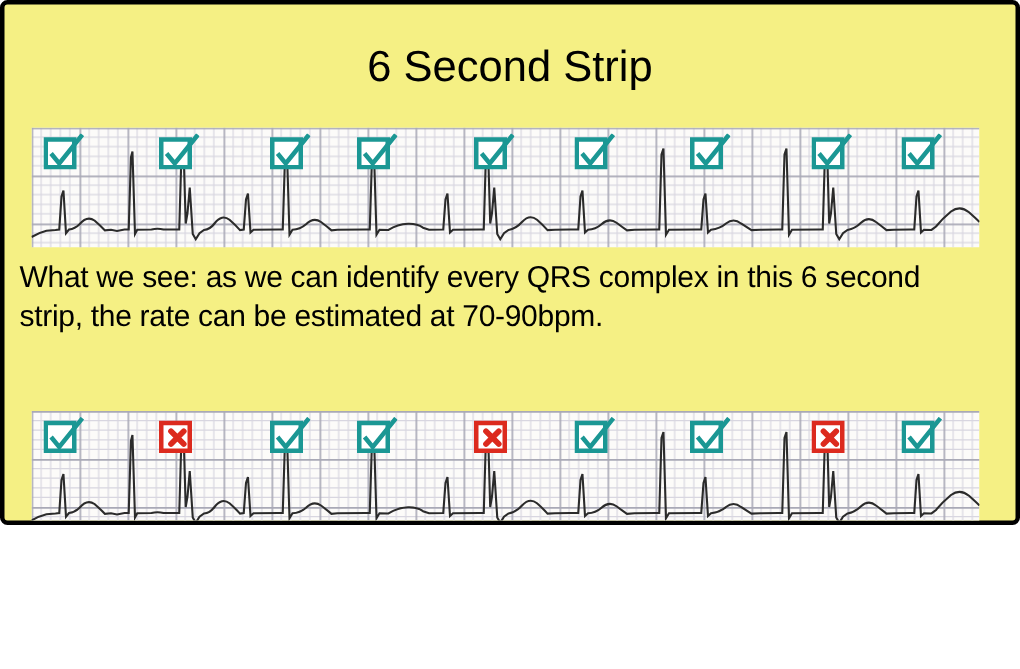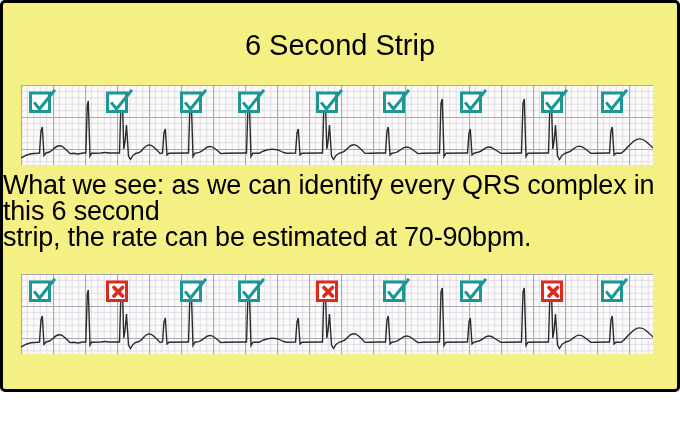--- a/index.html
+++ b/index.html
@@ -2,38 +2,38 @@
 <html style="--bg: #F5F084; --border: #000000; --check: #1B9794; --cross: #DC2A1E; --grid-minor: #D8D6E0; --grid-major: #A9A9B6; --trace: #2B2B2B; --strip-bg: #FCFBF9; --text: #000000;"><head>
 <meta charset="utf-8">
 <style>
   :root{
     --bg:#F5F084; --border:#000000; --check:#1B9794; --cross:#DC2A1E;
     --grid-minor:#D8D6E0; --grid-major:#A9A9B6; --trace:#2B2B2B;
     --strip-bg:#FCFBF9; --text:#000000;
   }
   html,body{margin:0;padding:0;background:#fff;}
   .page{
-    position:relative; width:680px; height:392px; box-sizing:border-box;
+    position:relative; width:680px; height:350px; box-sizing:border-box;
     background:var(--bg); border:3px solid var(--border); border-radius:5px;
     overflow:hidden; font-family:"Liberation Sans", sans-serif; color:var(--text);text-decoration:underline;
   }
   .title{
     position:absolute; top:26px; left:0; width:100%;
     text-align:center; font-size:29px; line-height:32px;
   }
   .strip{
     position:absolute; left:18px; width:632px; height:80px;
   }
   .strip svg.ecg{display:block;}
   .mark{
     position:absolute; top:4px; width:27px; height:24px;
   }
   .caption{
-    position:absolute; left:0; width:662px;
-    font-size:27px; line-height:26px; letter-spacing:-0.2px;
+    position:absolute; left:10px; width:662px;
+    font-size:20px; line-height:26px; letter-spacing:-0.2px;
   }
   .caption.tight{letter-spacing:-0.45px;}
 </style>
 </head>
 <body>
 
 <div class="page">
 
   <div class="title">6 Second Strip</div>
 

